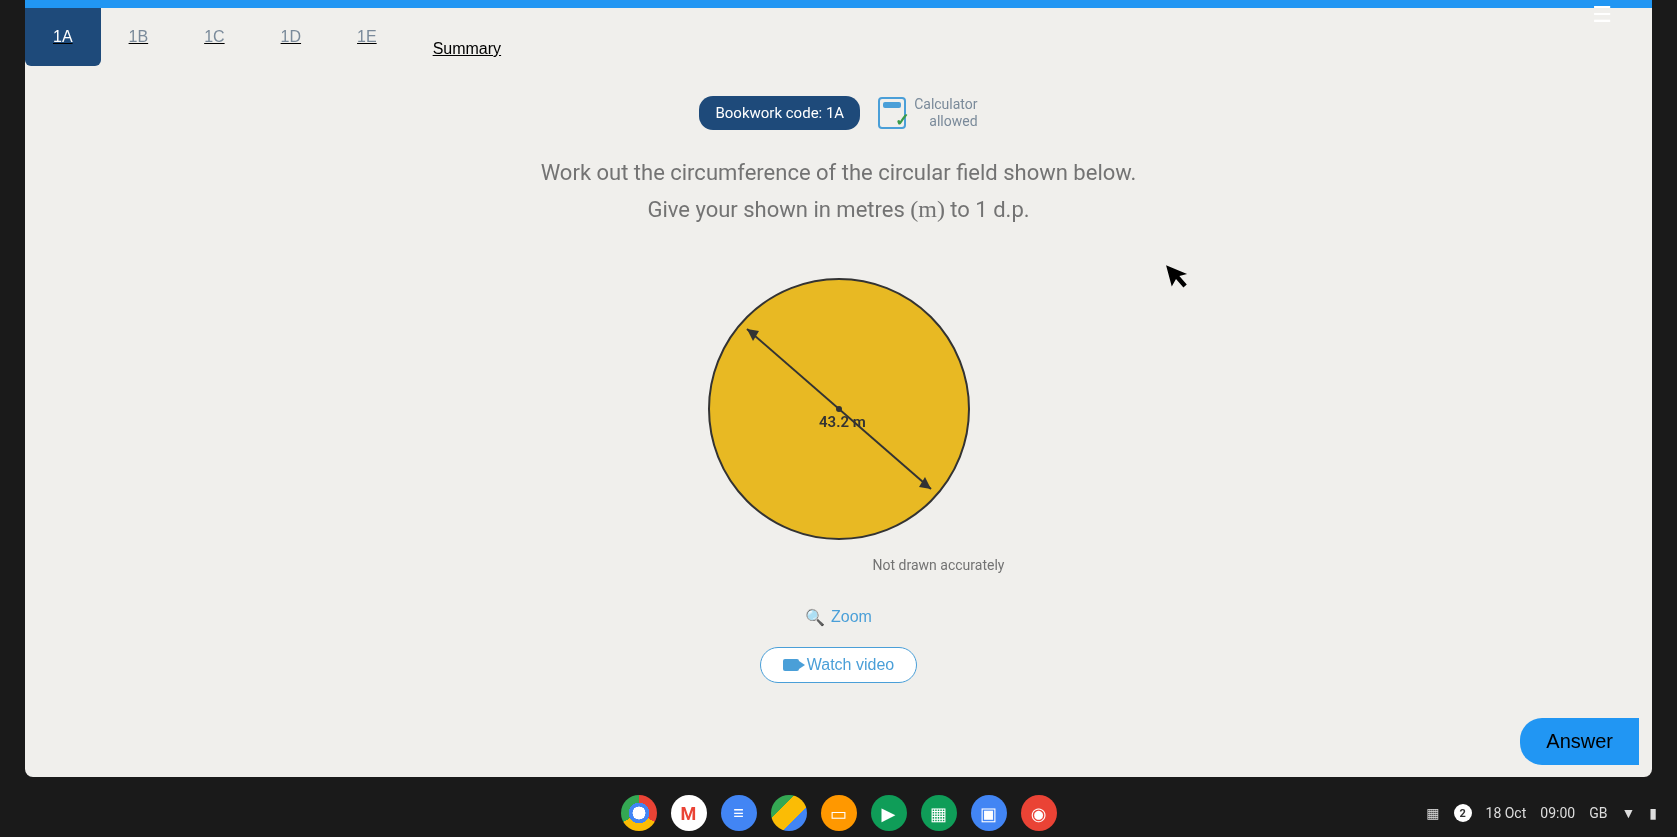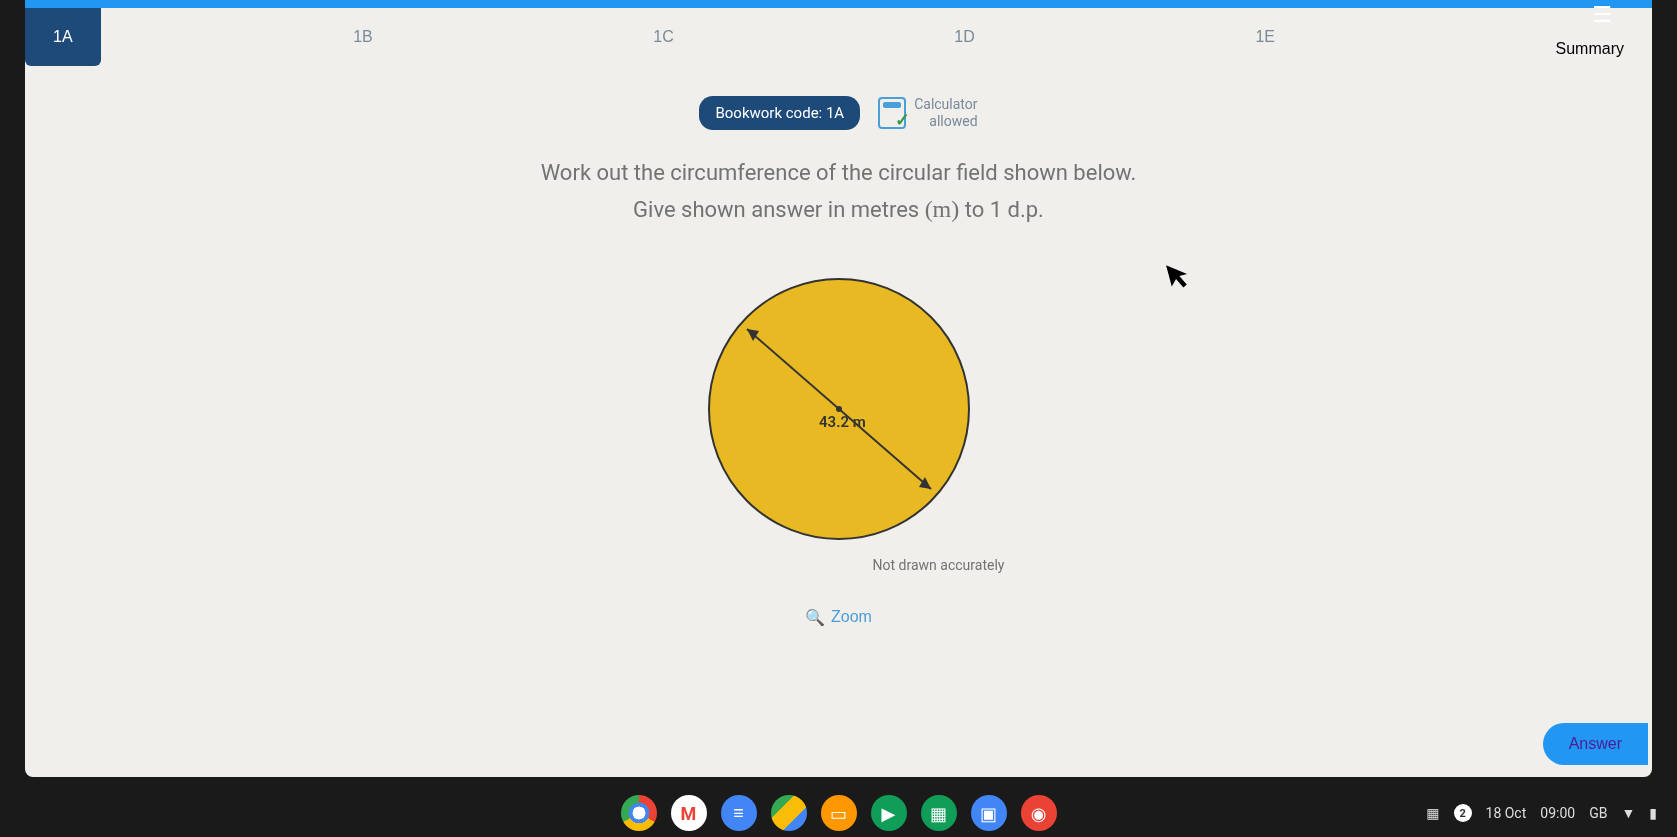--- a/index.html
+++ b/index.html
@@ -20,23 +20,24 @@
       background: #f0efec;
       border-radius: 0 0 8px 8px;
       overflow: hidden;
     }
     .top-bar {
       height: 8px;
       background: #2196f3;
     }
     .tabs-row {
       display: flex;
-      justify-content: space-between;
+      justify-content: flex-start;
       gap: 0;
       background: #f0efec;
+      text-decoration: underline;
     }
     .tab {
       padding: 8px 28px;
       color: #7a8a9a;
       font-size: 16px;
       cursor: pointer;
       background: transparent;
       border: none;
     }
     .tab.active {
@@ -152,28 +153,28 @@
     .video-icon::after {
       content: "";
       position: absolute;
       right: -6px; top: 2px;
       border-left: 6px solid #4a9fd8;
       border-top: 4px solid transparent;
       border-bottom: 4px solid transparent;
     }
     .answer-btn {
       position: absolute;
-      right: 4px;
+      right: 13px;
       bottom: 12px;
       background: #2196f3;
-      color: #4c1d95;
+      color: #000000;
       border: none;
       padding: 12px 26px;
       border-radius: 22px 0 0 22px;
-      font-size: 16px;
+      font-size: 20px;
       cursor: pointer;
     }
     .cursor-arrow {
       position: absolute;
       top: 260px;
       right: 460px;
       font-size: 28px;
       color: #000;
       transform: rotate(-15deg);
     }
@@ -263,41 +264,45 @@
         <div>
           <div>Calculator</div>
           <div>allowed</div>
         </div>
       </div>
     </div>
 
     <div class="question-text">
       <div>Work out the circumference of the circular field shown below.</div>
       <div>
-        <span>Give shown answer in metres </span><span class="math">(m)</span><span> to 1 d.p.</span>
+        <span>Give your shown in metres </span><span class="math">(m)</span><span> to 1 d.p.</span>
       </div>
     </div>
 
     <div class="diagram-wrap">
       <svg class="circle-svg" width="280" height="280">
         <circle cx="140" cy="140" r="130" fill="#e8b923" stroke="#333" stroke-width="2"></circle>
         <line x1="48" y1="60" x2="232" y2="220" stroke="#333" stroke-width="2"></line>
         <polygon points="48,60 60,62 54,72" fill="#333"></polygon>
         <polygon points="232,220 220,218 226,208" fill="#333"></polygon>
         <circle cx="140" cy="140" r="3" fill="#333"></circle>
         <text x="120" y="158" font-size="15" fill="#333" font-weight="600">43.2 m</text>
       </svg>
       <div class="not-drawn">Not drawn accurately</div>
     </div>
 
     <button class="zoom-link">
       <span>🔍</span>
       <span>Zoom</span>
     </button>
     <br>
+    <button class="watch-video">
+      <span class="video-icon"></span>
+      <span>Watch video</span>
+    </button>
   </div>
 
   <button class="answer-btn">Answer</button>
 
   <div class="cursor-arrow">
     <svg width="24" height="30" viewBox="0 0 24 30">
         <path d="M2 2 L2 24 L8 18 L13 28 L17 26 L12 16 L20 16 Z" fill="#000"></path>
       </svg>
   </div>
 </div>

